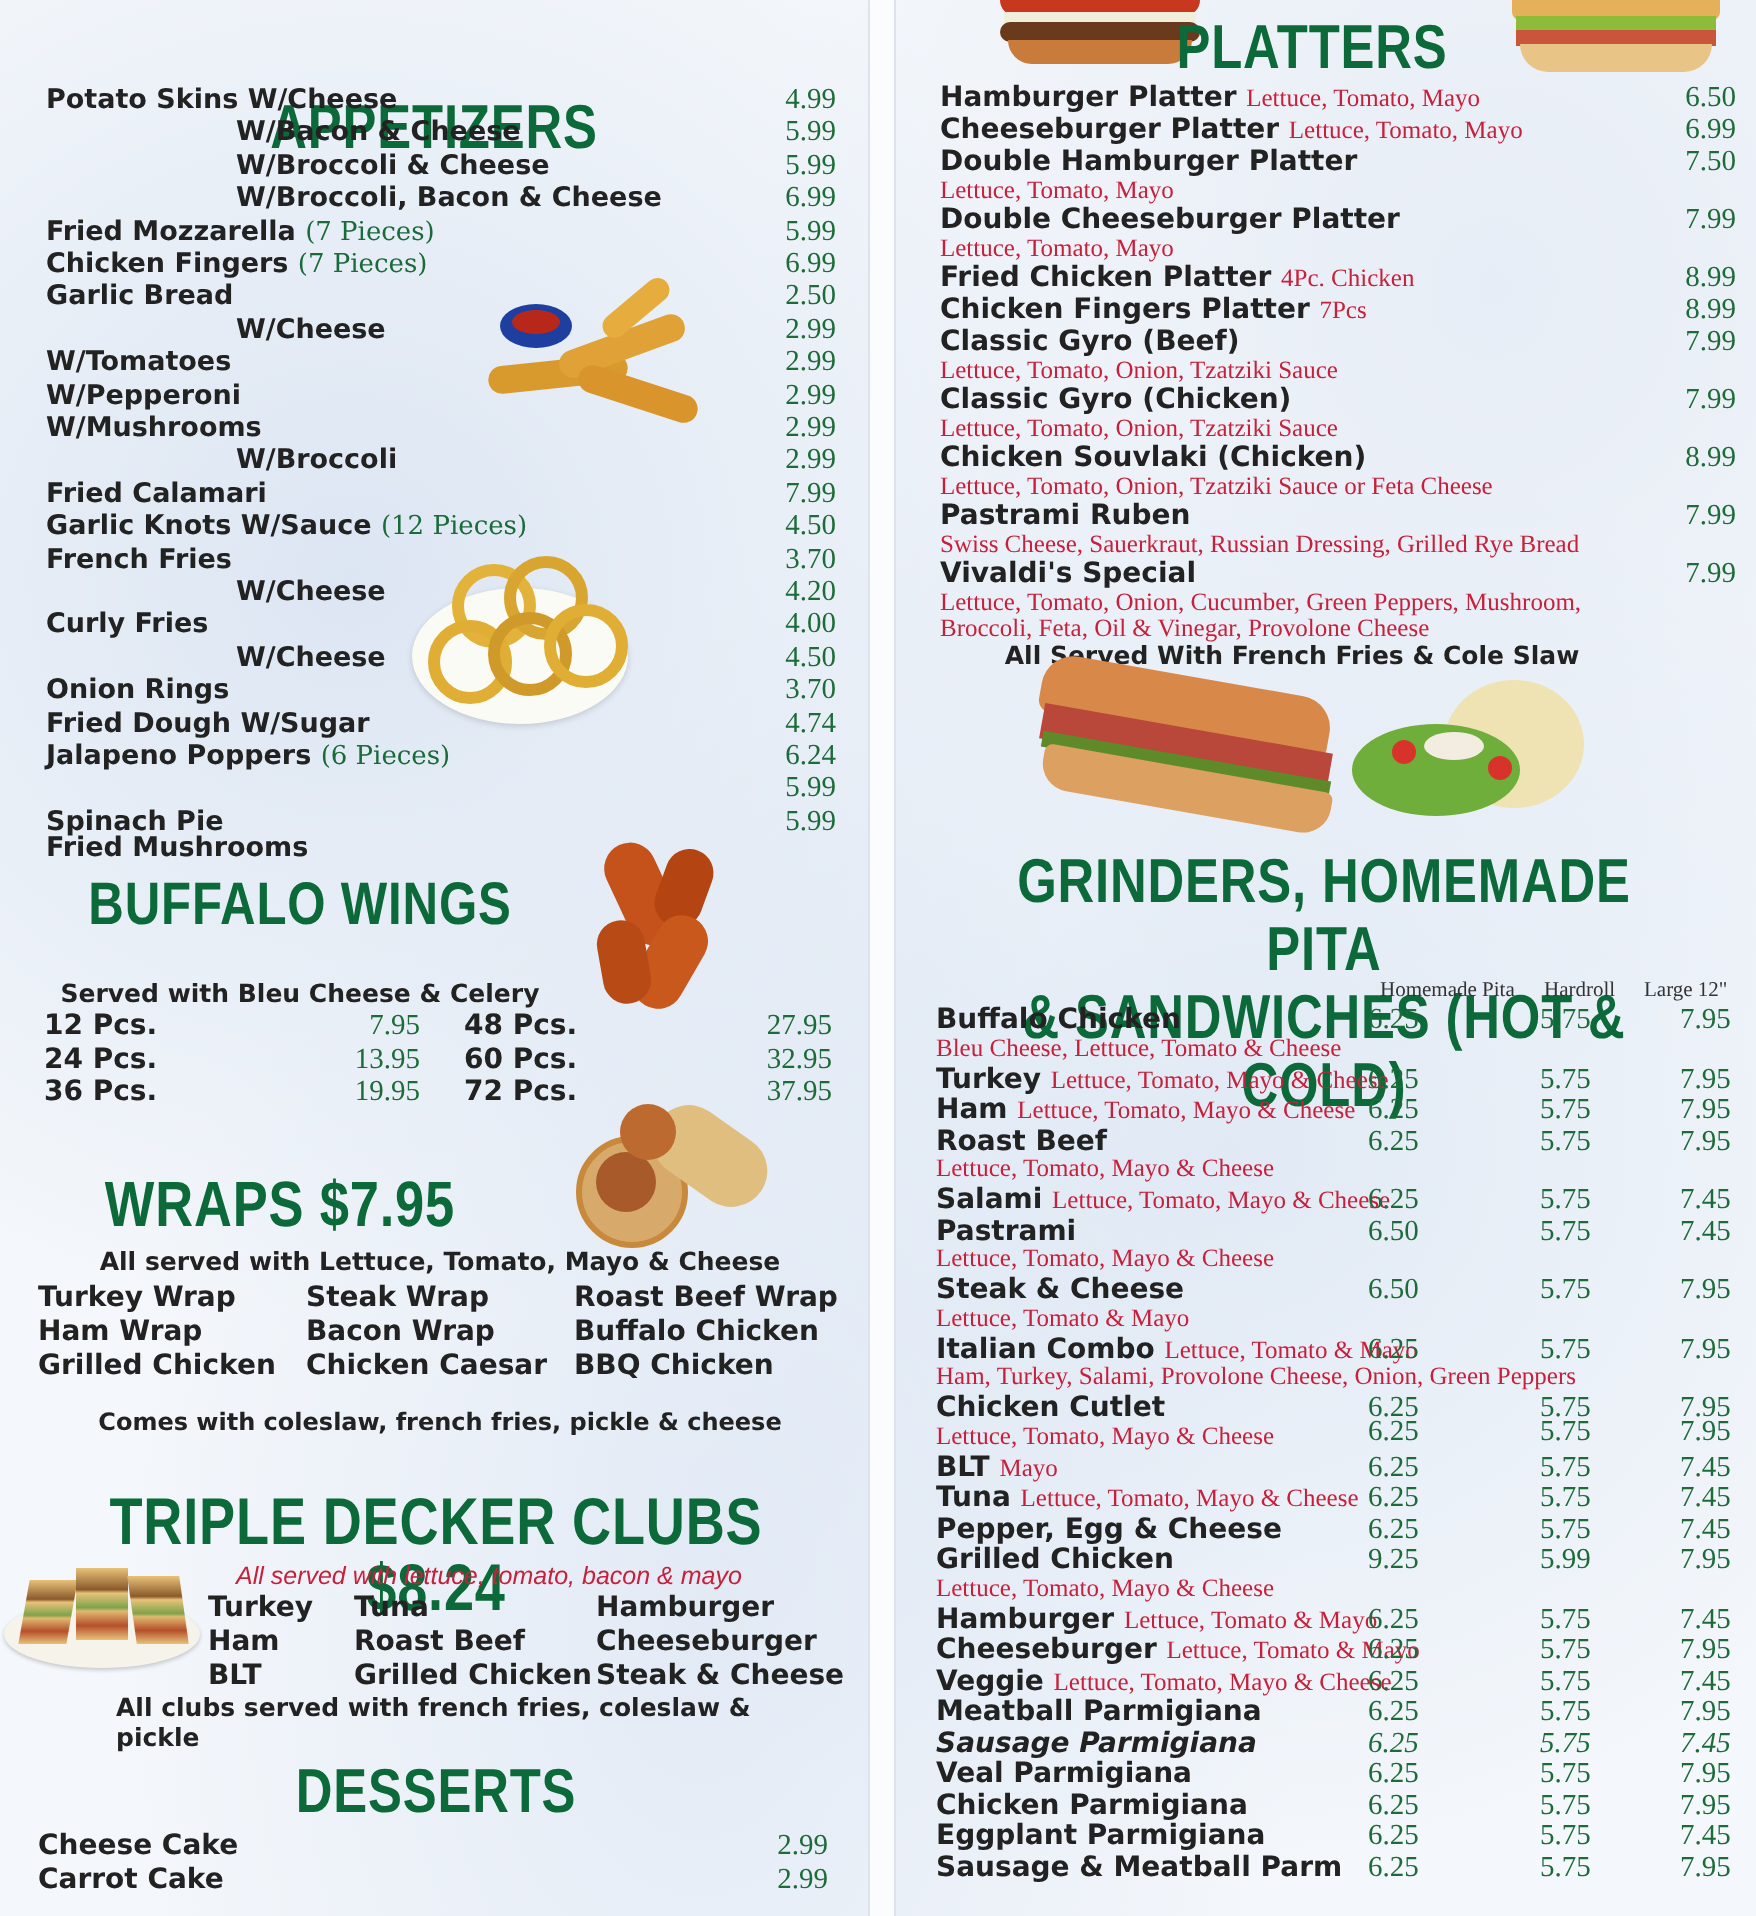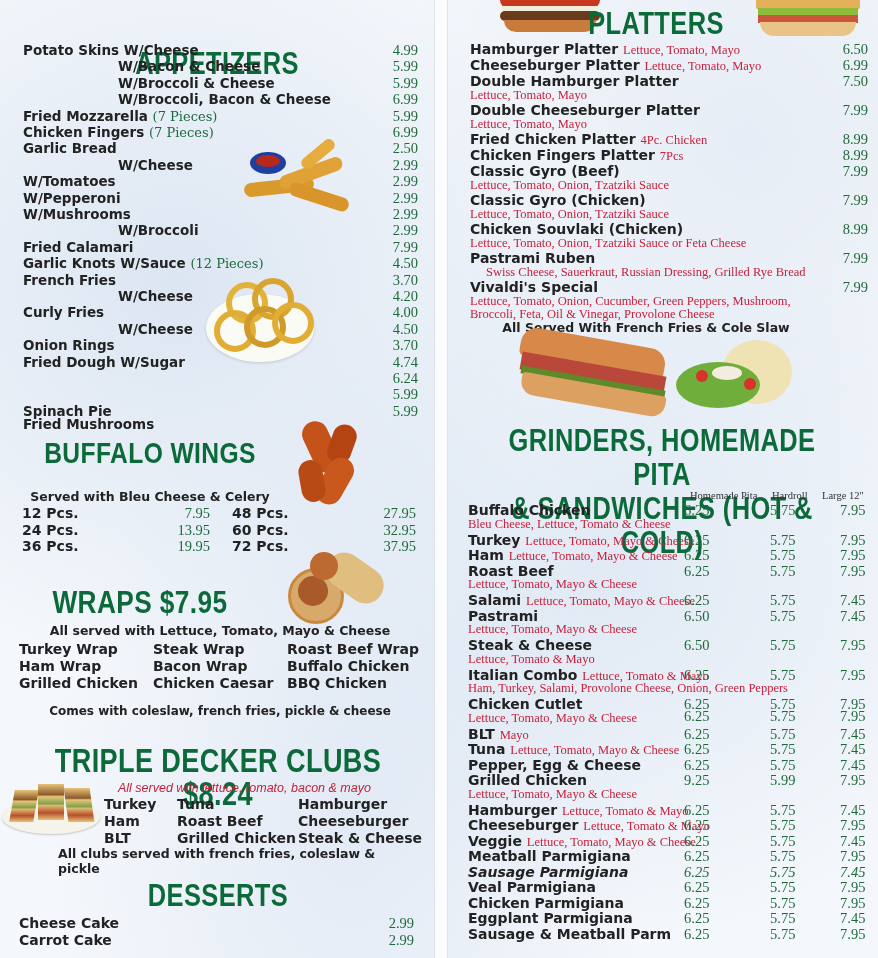--- a/index.html
+++ b/index.html
@@ -114,20 +114,21 @@
         </div>
         <div class="row" style="top:295.2px;">
           <div class="iname" style="left:23px;"><span>Onion Rings</span></div>
           <div class="price" style="right:16px;">3.70</div>
         </div>
         <div class="row" style="top:311.59999999999997px;">
           <div class="iname" style="left:23px;"><span>Fried Dough W/Sugar</span></div>
           <div class="price" style="right:16px;">4.74</div>
         </div>
         <div class="row" style="top:328px;">
+          <div class="iname" style="left:23px;"><span>Jalapeno Poppers</span> <span class="note-g">(6 Pieces)</span></div>
           <div class="price" style="right:16px;">6.24</div>
         </div>
         <div class="row" style="top:344.4px;">
           <div class="iname" style="left:23px;margin-top:30px;"><span>Fried Mushrooms</span></div>
           <div class="price" style="right:16px;">5.99</div>
         </div>
         <div class="row" style="top:360.79999999999995px;">
           <div class="iname" style="left:23px;"><span>Spinach Pie</span></div>
           <div class="price" style="right:16px;">5.99</div>
         </div>
@@ -309,21 +310,21 @@
         <div class="desc" style="left:24px;top:166px;">Lettuce, Tomato, Onion, Tzatziki Sauce</div>
         <div class="row" style="top:180px;">
           <div class="iname" style="left:24px;font-size:14px;"><span>Chicken Souvlaki (Chicken)</span></div>
           <div class="price" style="right:10px;">8.99</div>
         </div>
         <div class="desc" style="left:24px;top:195px;">Lettuce, Tomato, Onion, Tzatziki Sauce or Feta Cheese</div>
         <div class="row" style="top:209px;">
           <div class="iname" style="left:24px;font-size:14px;"><span>Pastrami Ruben</span></div>
           <div class="price" style="right:10px;">7.99</div>
         </div>
-        <div class="desc" style="left:24px;top:224px;margin-left:16px;">Swiss Cheese, Sauerkraut, Russian Dressing, Grilled Rye Bread</div>
+        <div class="desc" style="left:24px;top:224px;">Swiss Cheese, Sauerkraut, Russian Dressing, Grilled Rye Bread</div>
         <div class="row" style="top:238px;">
           <div class="iname" style="left:24px;font-size:14px;"><span>Vivaldi's Special</span></div>
           <div class="price" style="right:10px;">7.99</div>
         </div>
         <div class="desc" style="left:24px;top:253px;">Lettuce, Tomato, Onion, Cucumber, Green Peppers, Mushroom,</div>
         <div class="desc" style="left:24px;top:266px;">Broccoli, Feta, Oil &amp; Vinegar, Provolone Cheese</div>
       </div>
     <div class="sub" style="top:320px;left:0;width:400px;font-size:12.5px;">All Served With French Fries &amp; Cole Slaw</div>
 
     <div class="abs" style="left:70px;top:338px;width:152px;height:84px;">

